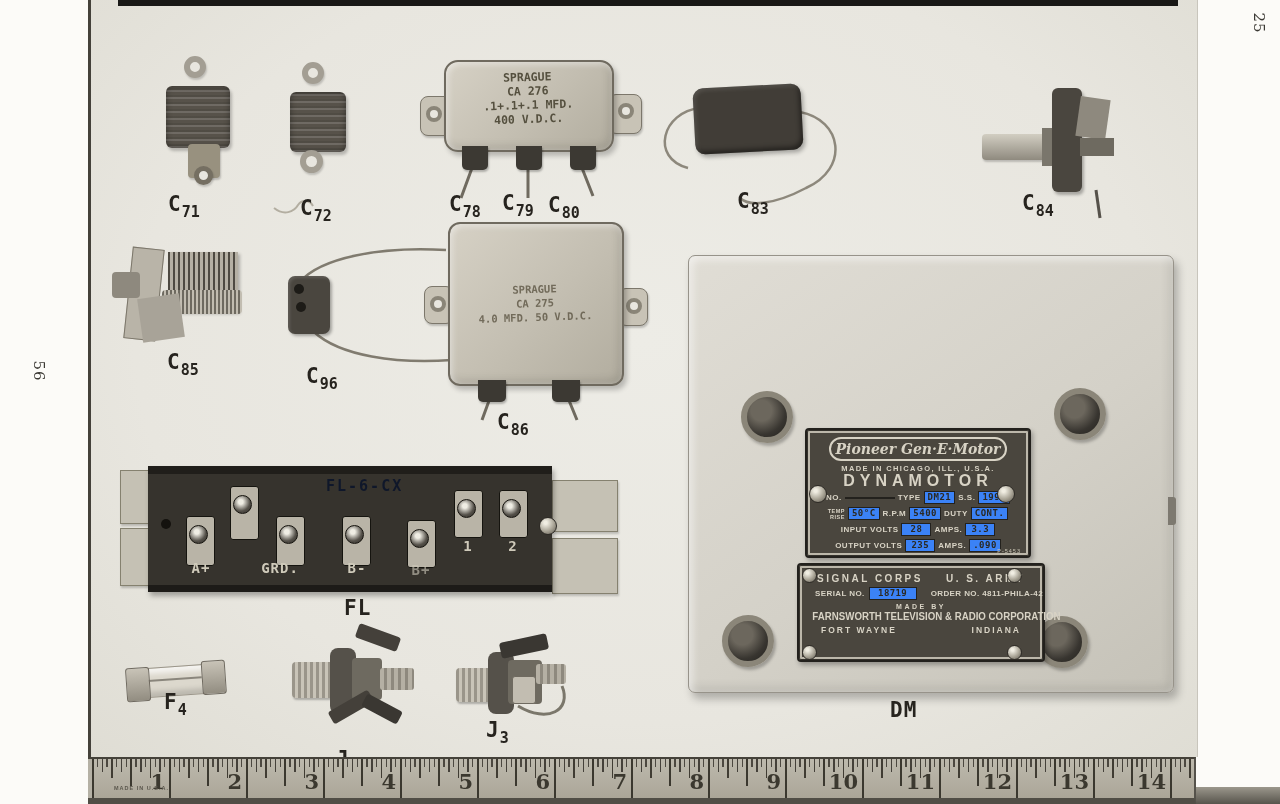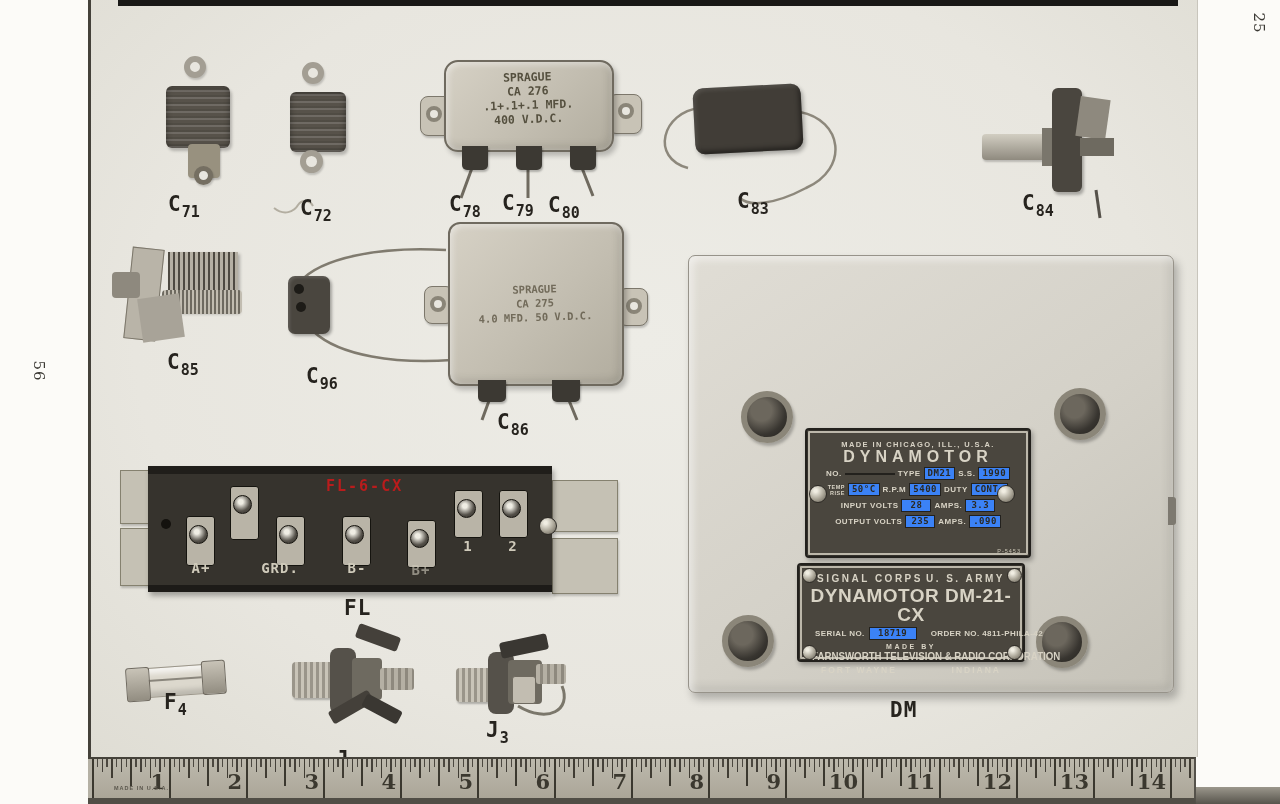--- a/index.html
+++ b/index.html
@@ -37,21 +37,21 @@
 
   
   .flbody{position:absolute;background:#36332d;border-top:8px solid #201e1a;border-bottom:7px solid #1d1b18;
           box-shadow:2px 4px 5px rgba(0,0,0,.3);}
   .fltab{position:absolute;background:#c5c1b4;border:1px solid #85816f;box-shadow:1px 2px 2px rgba(0,0,0,.2);}
   .fllug{position:absolute;width:27px;background:#b9b4a7;border:1px solid #15140f;border-radius:3px;}
   .fllug::after{content:"";position:absolute;left:2px;top:8px;width:17px;height:17px;border-radius:50%;
                 background:radial-gradient(circle at 40% 35%, #efede4 15%, #55514a 60%, #2c2a25 100%);border:1px solid #16140f;}
   .flterm{position:absolute;color:#cfcaba;font-family:"DejaVu Sans Mono",monospace;font-weight:bold;
           font-size:14px;letter-spacing:1px;text-align:center;width:46px;margin-left:-23px;}
-  .flmodel{position:absolute;color:#b91c1c;font-family:"DejaVu Sans Mono",monospace;font-weight:bold;
+  .flmodel{position:absolute;color:#0f172a;font-family:"DejaVu Sans Mono",monospace;font-weight:bold;
            font-size:15px;letter-spacing:2px;}
   .screw{position:absolute;border-radius:50%;border:1px solid #2e2b26;
          background:radial-gradient(circle at 35% 30%, #f0ede2 10%, #a9a496 55%, #5d594f 100%);}
 
   
   .dm{position:absolute;left:688px;top:255px;width:484px;height:436px;border-radius:7px;
       background:linear-gradient(145deg,#e0ddd5 0%,#d4d1c8 55%,#c5c2b8 100%);
       border:1px solid #97938a;box-shadow:4px 6px 8px rgba(0,0,0,.25), inset 3px 3px 8px rgba(255,255,255,.6), inset -4px -5px 10px rgba(0,0,0,.10);}
   .foot{position:absolute;width:52px;height:52px;border-radius:50%;box-sizing:border-box;border:6px solid #8b8679;
         background:radial-gradient(circle at 36% 34%, #6c675d 0 28%, #383530 65%, #23211d 100%);
@@ -234,20 +234,21 @@
   <div class="abs" style="left:512px;top:676px;width:22px;height:26px;background:#c2bdb1;border:1px solid #6f6a60;border-radius:3px;"></div>
 
   <div class="dm"></div>
   <div class="abs" style="left:1168px;top:497px;width:8px;height:28px;background:#7d7970;border-radius:0 3px 3px 0;"></div>
   <div class="foot" style="left:741px;top:391px;"></div>
   <div class="foot" style="left:1054px;top:388px;"></div>
   <div class="foot" style="left:722px;top:615px;"></div>
   <div class="foot" style="left:1036px;top:616px;"></div>
 
   <div class="plate" style="left:805px;top:428px;width:226px;height:130px;padding:7px 8px 4px;">
+    <div class="logo">Pioneer Gen·E·Motor</div>
     <div class="np-made">MADE IN CHICAGO, ILL., U.S.A.</div>
     <div class="np-title">DYNAMOTOR</div>
     <div class="np-row">
       <span>NO.</span>
       <span class="npv blur"></span>
       <span>TYPE</span>
       <span class="npv">DM21</span>
       <span>S.S.</span>
       <span class="npv">1990</span>
     </div>
@@ -271,26 +272,25 @@
       <span>OUTPUT VOLTS</span>
       <span class="npv">235</span>
       <span>AMPS.</span>
       <span class="npv">.090</span>
     </div>
     <span class="partno">P-5453</span>
     <div class="screw" style="left:2px;top:55px;width:16px;height:16px;"></div>
     <div class="screw" style="left:190px;top:55px;width:16px;height:16px;"></div>
   </div>
 
-  <div class="plate" style="left:797px;top:563px;width:228px;height:99px;padding:8px 10px 4px;">
+  <div class="plate" style="left:797px;top:563px;width:248px;height:99px;padding:8px 10px 4px;">
     <div class="bp-orgs">
       <span>SIGNAL CORPS</span>
       <span>U. S. ARMY</span>
     </div>
-    <div class="bp-title">DYNAMOTOR DM-21-CX</div>
     <div class="bp-serial">
       <span>SERIAL NO.</span>
       <span class="npv" style="min-width:40px;">18719</span>
       <span style="margin-left:10px;">ORDER NO. 4811-PHILA-42</span>
     </div>
     <div class="bp-madeby">MADE BY</div>
     <div class="bp-maker">FARNSWORTH TELEVISION &amp; RADIO CORPORATION</div>
     <div class="bp-loc">
       <span>FORT WAYNE</span>
       <span>INDIANA</span>

